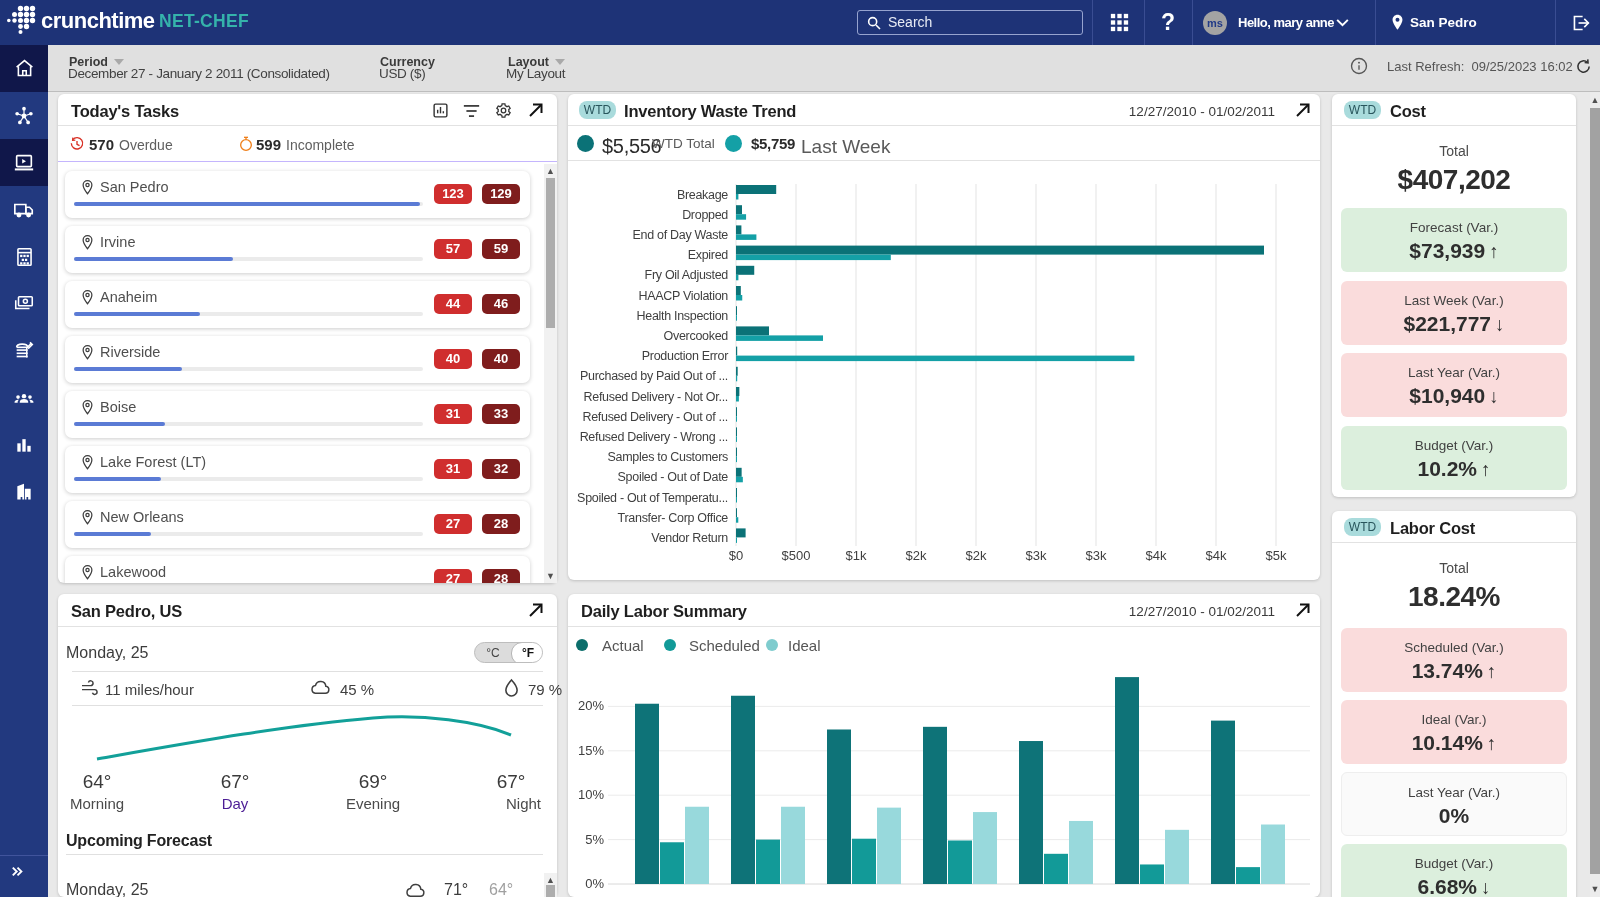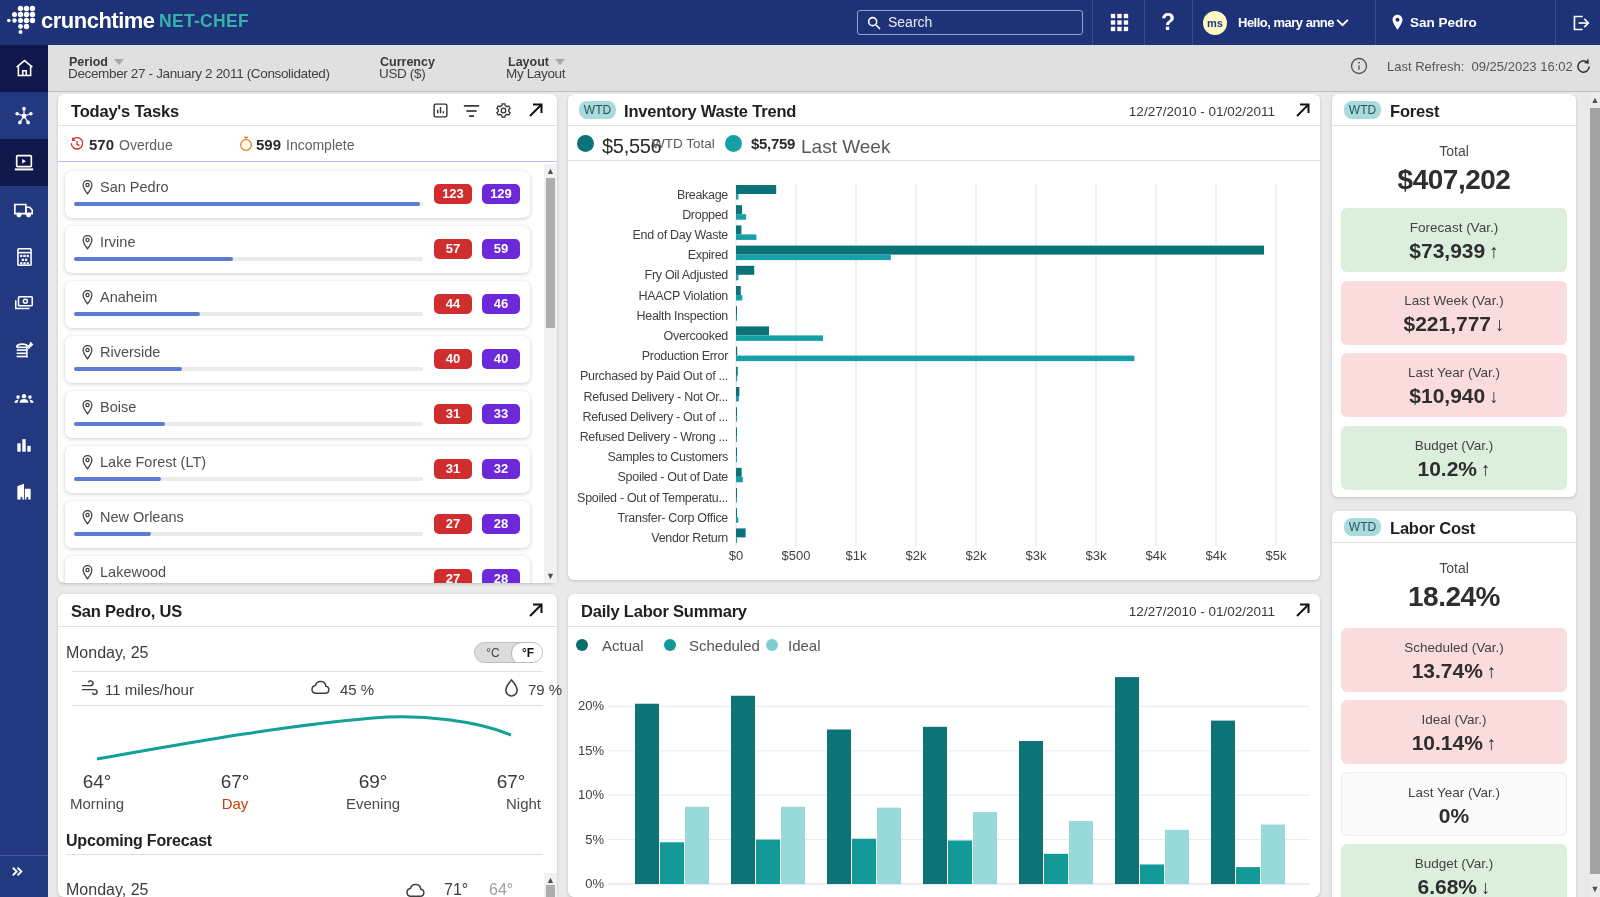--- a/index.html
+++ b/index.html
@@ -8,21 +8,21 @@
 .abs { position:absolute; }
 
 
 #topbar { position:absolute; left:0; top:0; width:1600px; height:45px; background:#1e3377; }
 #topbar .vdiv { position:absolute; top:0; width:1px; height:45px; background:#3a4d92; }
 .logo-txt { position:absolute; left:41px; top:8px; font-size:22px; font-weight:bold; color:#fff; letter-spacing:-0.5px; }
 .logo-net { position:absolute; left:159px; top:11px; font-size:17.5px; font-weight:bold; color:#35b3ab; letter-spacing:0.3px; }
 #searchbox { position:absolute; left:857px; top:10px; width:226px; height:25px; border:1px solid #96a3cf; border-radius:3px; color:#e8ecf5; font-size:14px; line-height:23px; padding-left:30px; }
 #searchbox svg { position:absolute; left:8px; top:4px; }
 .nav-ico { position:absolute; top:0; height:45px; display:flex; align-items:center; justify-content:center; color:#fff; }
-#avatar { position:absolute; left:1203px; top:11px; width:24px; height:24px; border-radius:50%; background:#fef9c3; color:#213a87; font-size:11px; font-weight:bold; text-align:center; line-height:24px; }
+#avatar { position:absolute; left:1203px; top:11px; width:24px; height:24px; border-radius:50%; background:#a3a3a3; color:#213a87; font-size:11px; font-weight:bold; text-align:center; line-height:24px; }
 .nav-name { position:absolute; left:1238px; top:15px; color:#fff; font-size:13px; font-weight:bold; letter-spacing:-0.5px; }
 .nav-loc { position:absolute; left:1410px; top:15px; color:#fff; font-size:13.5px; font-weight:bold; }
 
 
 #sidebar { position:absolute; left:0; top:45px; width:48px; height:852px; background:#22397f; }
 .sb-item { position:absolute; left:0; width:48px; height:47px; display:flex; align-items:center; justify-content:center; }
 .sb-dark { background:#10174a; }
 .sb-item svg { display:block; }
 
 
@@ -35,21 +35,21 @@
 .card { position:absolute; background:#fff; border-radius:6px; box-shadow:0 1px 3px rgba(0,0,0,0.18); }
 .card-head { position:absolute; left:0; top:0; right:0; height:32px; border-bottom:1px solid #e2e2e2; }
 .card-title { position:absolute; top:8px; font-size:16.5px; font-weight:bold; color:#1f1f1f; letter-spacing:-0.2px; }
 .wtd-chip { position:absolute; top:7px; width:37px; height:18px; background:#a9dbdc; border-radius:8px; color:#28555c; font-size:12px; text-align:center; line-height:18px; }
 .date-range { position:absolute; top:10px; font-size:13.5px; color:#3a3a3a; }
 .arr-ne { position:absolute; top:8px; width:16px; height:16px; }
 
 
 .badge { position:absolute; width:38px; height:20px; border-radius:5px; color:#fff; font-size:13px; font-weight:bold; text-align:center; line-height:20px; }
 .badge.red { background:#d02e2e; }
-.badge.org { background:#6d28d9; }
+.badge.org { background:#7f1d1d; }
 
 
 .titem { position:absolute; left:7px; width:465px; height:47px; background:#fff; border-radius:7px; box-shadow:0 1px 4px rgba(0,0,0,0.2); }
 .titem .nm { position:absolute; left:35px; top:8px; font-size:14.5px; color:#4f4f4f; }
 .titem .track { position:absolute; left:9px; top:31px; width:349px; height:4px; background:#ebebeb; border-radius:2px; }
 .titem .fill { height:4px; background:#5b7bd5; border-radius:2px; }
 .titem .pin { position:absolute; left:15px; top:8px; }
 .titem .bd1 { left:369px; top:13px; }
 .titem .bd2 { left:417px; top:13px; }
 
@@ -427,21 +427,21 @@
       <path d="M8 2s6 6.5 6 11a6 6 0 0 1-12 0C2 8.5 8 2 8 2z"></path>
     </svg>
   <div class="abs" style="left:470px;top:87px;width:40px;font-size:15px;color:#3f3f3f">79 %</div>
 
   <svg class="abs" style="left:0;top:115px" width="499" height="62" viewBox="0 0 499 62" fill="none">
       <path d="M39 50 C 130 34, 230 16, 315 9 C 365 5, 420 12, 453 26" stroke="#12a099" stroke-width="3"></path>
     </svg>
   <div class="abs" style="left:9px;top:177px;width:60px;text-align:center;font-size:19px;color:#3a3a3a">64°</div>
   <div class="abs" style="left:9px;top:201px;width:60px;text-align:center;font-size:15px;color:#4a4a4a">Morning</div>
   <div class="abs" style="left:147px;top:177px;width:60px;text-align:center;font-size:19px;color:#3a3a3a">67°</div>
-  <div class="abs" style="left:147px;top:201px;width:60px;text-align:center;font-size:15px;color:#c2410c">Day</div>
+  <div class="abs" style="left:147px;top:201px;width:60px;text-align:center;font-size:15px;color:#4c1d95">Day</div>
   <div class="abs" style="left:285px;top:177px;width:60px;text-align:center;font-size:19px;color:#3a3a3a">69°</div>
   <div class="abs" style="left:285px;top:201px;width:60px;text-align:center;font-size:15px;color:#4a4a4a">Evening</div>
   <div class="abs" style="left:423px;top:177px;width:60px;text-align:center;font-size:19px;color:#3a3a3a">67°</div>
   <div class="abs" style="left:423px;top:201px;width:60px;text-align:right;font-size:15px;color:#4a4a4a">Night</div>
   <div class="abs" style="left:8px;top:238px;font-size:16px;font-weight:bold;color:#222;letter-spacing:-0.2px">Upcoming Forecast</div>
   <div class="abs" style="left:8px;top:260px;width:477px;border-top:1px solid #e0e0e0"></div>
   <div class="abs" style="left:8px;top:287px;font-size:16px;color:#3c3c3c">Monday, 25</div>
   <svg class="abs" style="left:347px;top:289px" width="21" height="15" viewBox="0 0 24 17" fill="none" stroke="#3f3f3f" stroke-width="1.7">
       <path d="M6 15h11.5a4 4 0 0 0 .6-7.96A6 6 0 0 0 6.3 6.1 4.5 4.5 0 0 0 6 15z"></path>
     </svg>
@@ -595,21 +595,21 @@
         <rect x="597" y="175.832" width="24" height="54.168" fill="#98d9dc"></rect>
         <rect x="643" y="66.608" width="24" height="163.392" fill="#0e7378"></rect>
         <rect x="668" y="213.128" width="24" height="16.872" fill="#129a98"></rect>
         <rect x="693" y="170.504" width="24" height="59.49600000000001" fill="#98d9dc"></rect>
       </svg></div>
 </div>
 
 <div class="card" id="sales" style="left:1332px;top:94px;width:244px;height:403px">
   <div class="card-head">
     <div class="wtd-chip" style="left:12px">WTD</div>
-    <div class="card-title" style="left:58px">Forest</div>
+    <div class="card-title" style="left:58px">Cost</div>
   </div>
   <div class="abs" style="left:0;top:49px;width:100%;text-align:center;font-size:14px;color:#4a4a4a">Total</div>
   <div class="abs" style="left:0;top:70px;width:100%;text-align:center;font-size:28px;font-weight:bold;color:#2e2e2e;letter-spacing:-0.5px">$407,202</div>
   <div class="varbox green" style="top:114px">
       <div class="lb">Forecast (Var.)</div>
       <div class="vl arrow-up">$73,939</div>
     </div>
   <div class="varbox pink" style="top:187px">
       <div class="lb">Last Week (Var.)</div>
       <div class="vl arrow-dn">$221,777</div>

